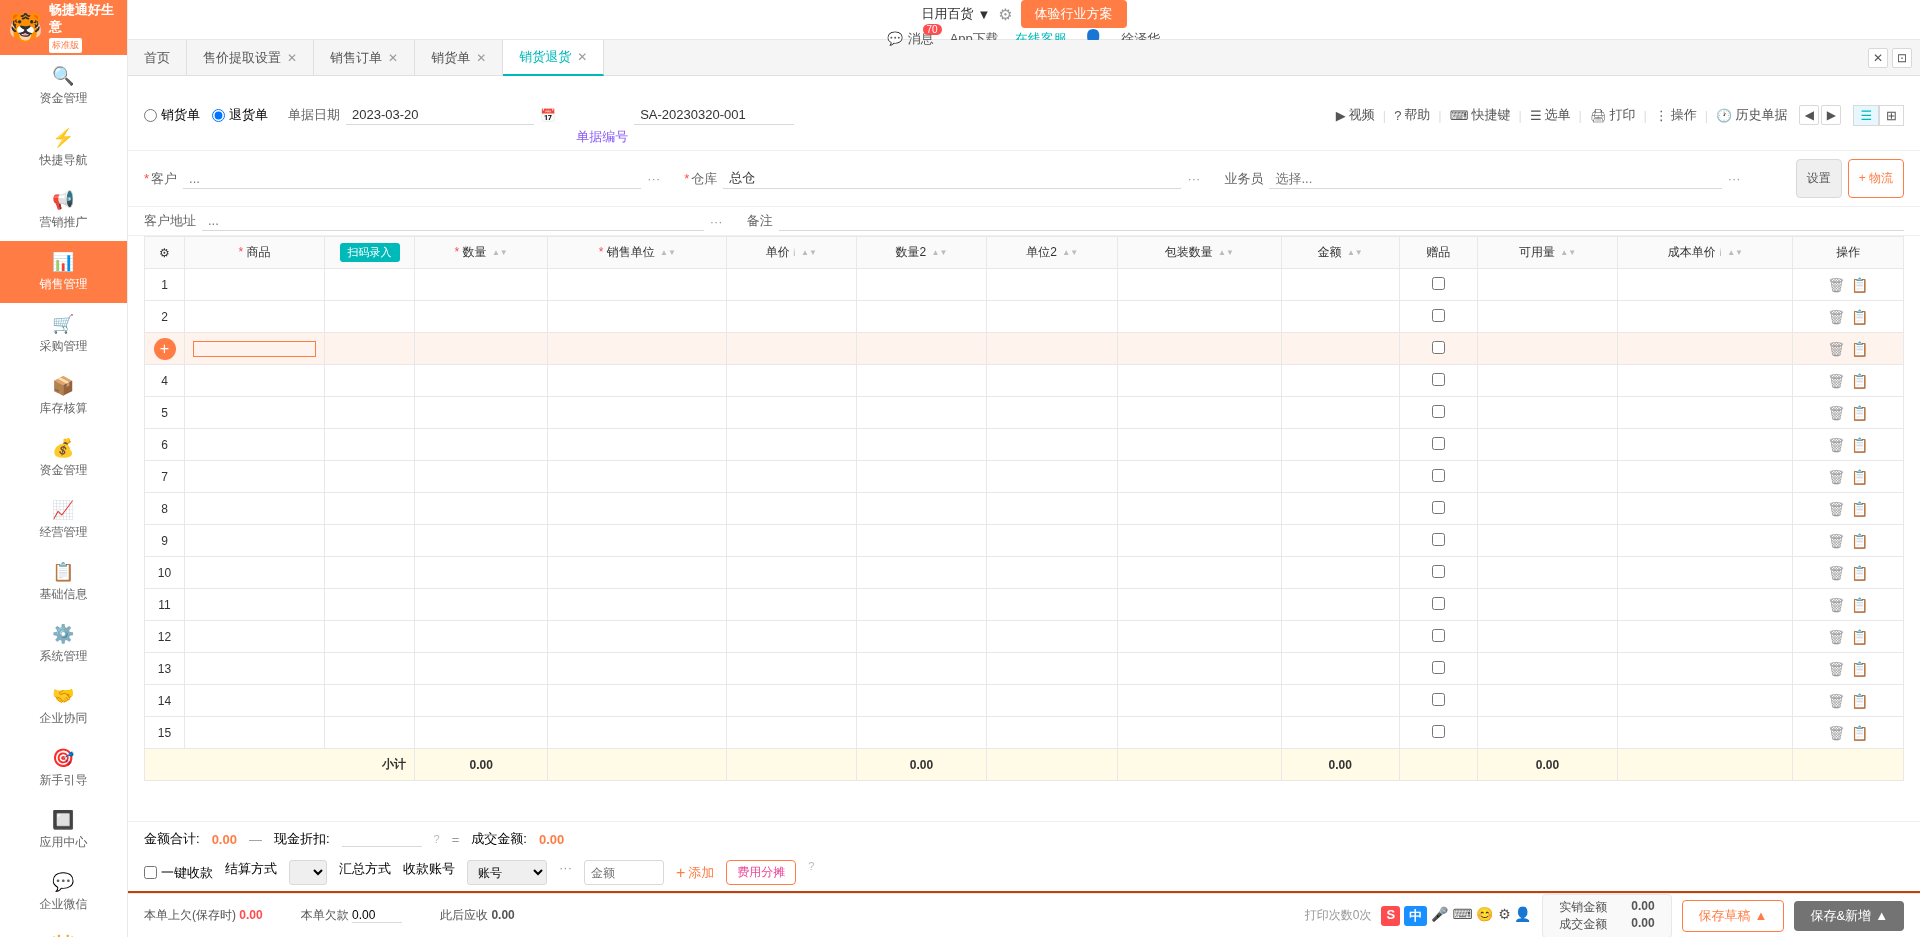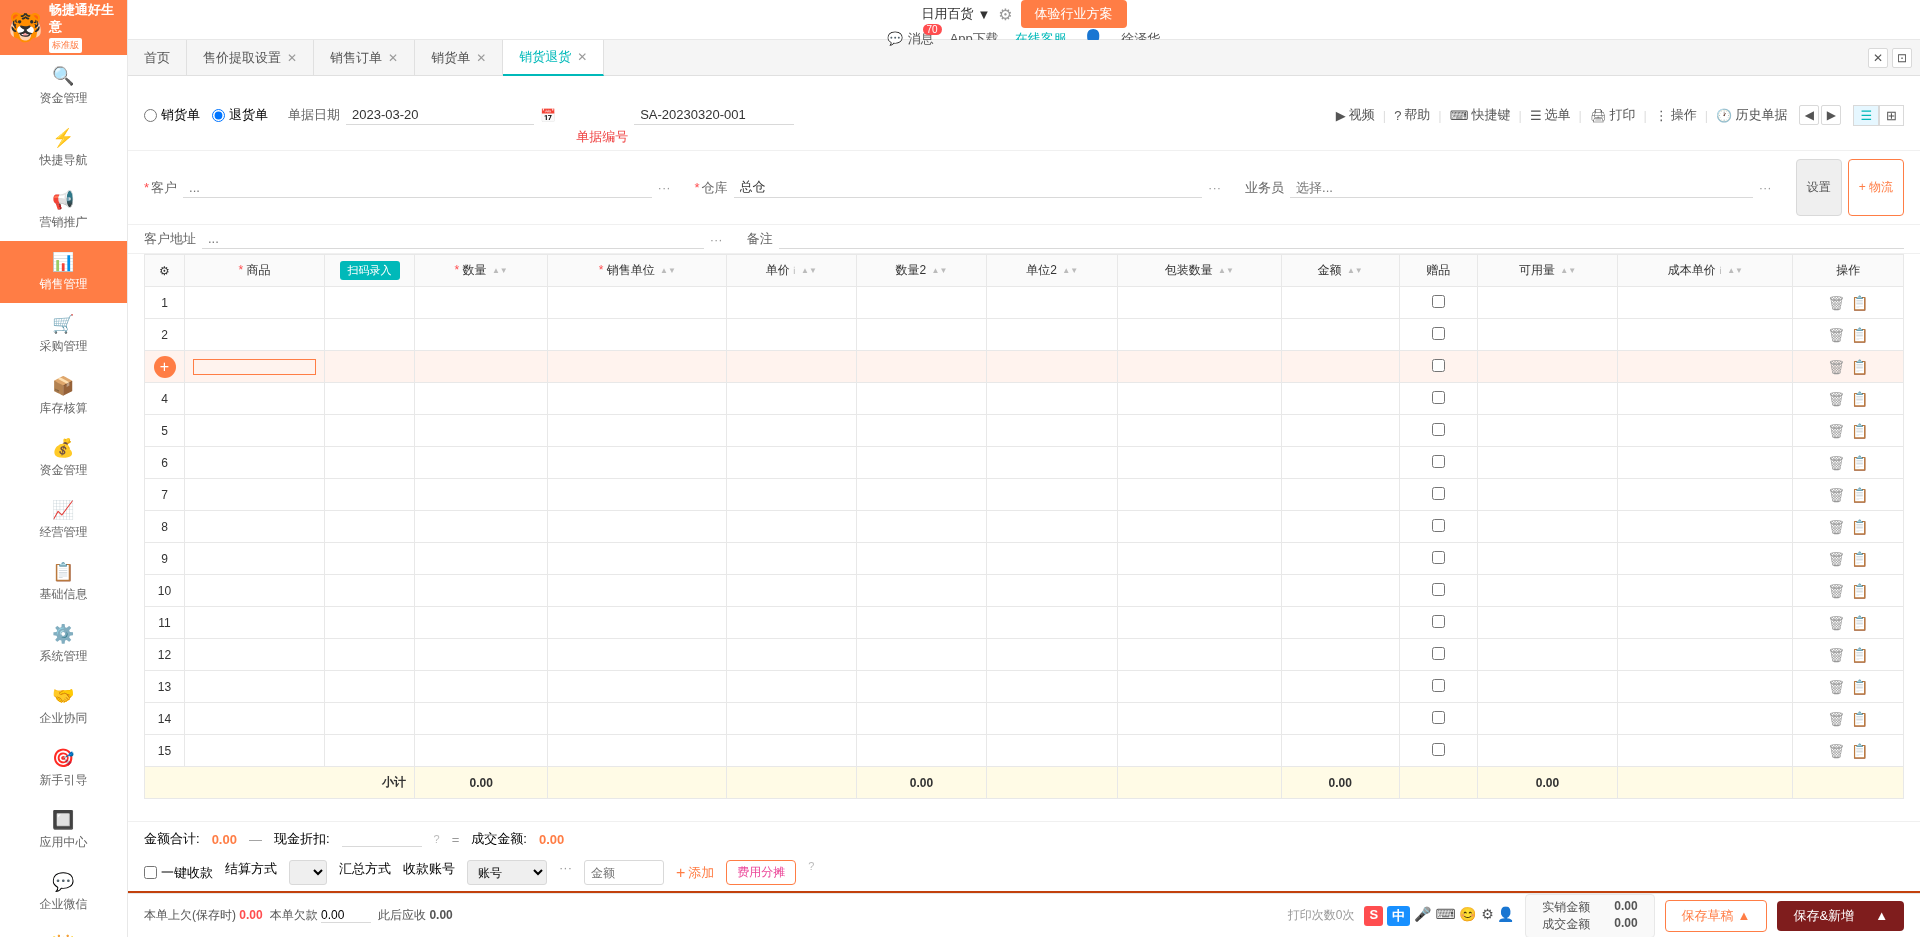--- a/index.html
+++ b/index.html
@@ -36,21 +36,21 @@
 
     
     .content { flex: 1; background: #fff; overflow: hidden; display: flex; flex-direction: column; }
     .radio-group { display: flex; align-items: center; gap: 12px; }
     .radio-item { display: flex; align-items: center; gap: 4px; cursor: pointer; font-size: 13px; }
     .radio-item input { cursor: pointer; }
     .date-field { display: flex; align-items: center; gap: 6px; font-size: 13px; }
     .date-input { border: none; border-bottom: 1px solid #d9d9d9; padding: 2px 6px; font-size: 13px; color: #333; }
     .form-top-actions { display: flex; align-items: center; gap: 8px; font-size: 13px; color: #555; }
     .action-item { display: flex; align-items: center; gap: 3px; cursor: pointer; }
-    .btn-setting { border: 1px solid #d9d9d9; border-radius: 4px; padding: 19px 10px; cursor: pointer; font-size: 12px; color: #555; }
+    .btn-setting { border: 1px solid #d9d9d9; border-radius: 4px; padding: 10px 10px; cursor: pointer; font-size: 12px; color: #555; margin-left: 31px; }
     .btn-logistics { border: 1px solid #ff7d45; border-radius: 4px; padding: 3px 10px; cursor: pointer; font-size: 12px; color: #ff7d45; background: #fff; }
 
     
     .info-row { display: flex; align-items: center; gap: 24px; padding: 8px 16px; border-bottom: 1px solid #f0f0f0; }
     .field-group { display: flex; align-items: center; gap: 6px; flex: 1; }
     .field-label { color: #666; font-size: 13px; white-space: nowrap; }
     .field-label.required::before { content: '*'; color: #ff4d4f; margin-right: 2px; }
     .field-input { flex: 1; border: none; border-bottom: 1px solid #d9d9d9; padding: 2px 6px; font-size: 13px; color: #333; outline: none; }
     .field-dots { color: #999; font-size: 13px; }
 
@@ -74,27 +74,27 @@
     .calc-minus { color: #999; }
     .calc-equals { color: #999; }
     .payment-row { padding: 4px 16px 6px; border-bottom: 2px solid #c2410c; display: flex; gap: 12px; font-size: 13px; }
     .checkbox-label { display: flex; align-items: center; gap: 4px; cursor: pointer; }
     .add-btn { background: none; border: none; color: #ff7d45; cursor: pointer; font-size: 13px; display: flex; align-items: center; gap: 3px; }
     .fee-btn { background: #fff; border: 1px solid #d9d9d9; border-radius: 4px; padding: 3px 10px; cursor: pointer; font-size: 12px; color: #333; }
     .fee-btn.active { border-color: #ff7d45; color: #ec4899; }
 
     
     .bottom-bar { height: 44px; background: #fff; border-top: 1px solid #e8e8e8; display: flex; align-items: center; justify-content: space-between; padding: 0 16px; font-size: 12px; color: #555; }
-    .bottom-info { display: flex; align-items: flex-end; gap: 7px; }
+    .bottom-info { display: flex; align-items: flex-end; gap: 38px; }
     .bottom-icons { display: flex; gap: 4px; }
     .bottom-actions { display: flex; align-items: center; gap: 10px; }
     .bottom-total-box { background: #f9f9f9; border: 1px solid #e8e8e8; border-radius: 4px; padding: 4px 16px; font-size: 12px; }
     .total-row { display: flex; justify-content: space-between; gap: 24px; }
     .save-draft-btn { background: #fff; border: 1px solid #ff7d45; color: #ff7d45; border-radius: 4px; padding: 6px 16px; cursor: pointer; font-size: 13px; display: flex; align-items: center; gap: 4px; }
-    .save-new-btn { background: #7f1d1d; border: none; color: #fff; border-radius: 4px; padding: 6px 16px; cursor: pointer; font-size: 13px; display: flex; align-items: center; gap: 21px; }
+    .save-new-btn { background: #737373; border: none; color: #fff; border-radius: 4px; padding: 6px 16px; cursor: pointer; font-size: 13px; display: flex; align-items: center; gap: 4px; }
 
     .sort-arrows { display: inline-flex; flex-direction: column; font-size: 8px; color: #bbb; margin-left: 2px; vertical-align: middle; }
     .info-question { color: #bbb; font-size: 10px; }
 
     
     .nav-arrows { display: flex; gap: 2px; }
     .nav-arrow { border: 1px solid #d9d9d9; background: #fff; width: 20px; height: 20px; display: flex; align-items: center; justify-content: center; cursor: pointer; border-radius: 2px; color: #555; font-size: 12px; }
     .view-toggle { display: flex; }
     .view-btn { border: 1px solid #d9d9d9; background: #fff; padding: 2px 6px; cursor: pointer; color: #555; font-size: 13px; }
     .view-btn.active { background: #e6f7ff; color: #00b9b9; }
@@ -241,21 +241,21 @@
             </label>
           </div>
 
           <div class="date-field">
             <span style="color:#666;">单据日期</span>
             <input class="date-input" type="text" value="2023-03-20" style="">
             <span style="cursor:pointer;color:#999;">📅</span>
           </div>
 
           <div class="date-field">
-            <span style="color:#ef4444;margin-top:44px;">单据编号</span>
+            <span style="color:#8b5cf6;margin-top:44px;">单据编号</span>
             <input class="date-input" type="text" value="SA-20230320-001" style="width: 160px;">
           </div>
         </div>
         <div style="display:flex; align-items:center; gap:12px;">
           <div class="form-top-actions">
             <span class="action-item">
               <span>▶</span>
               <span>视频</span>
             </span>
             <span style="color:#e0e0e0;">|</span>

